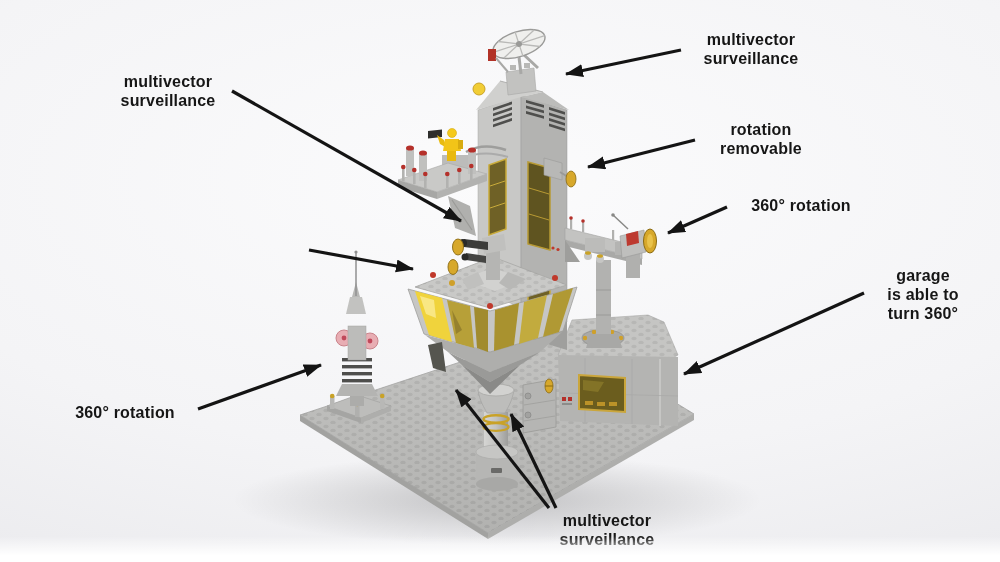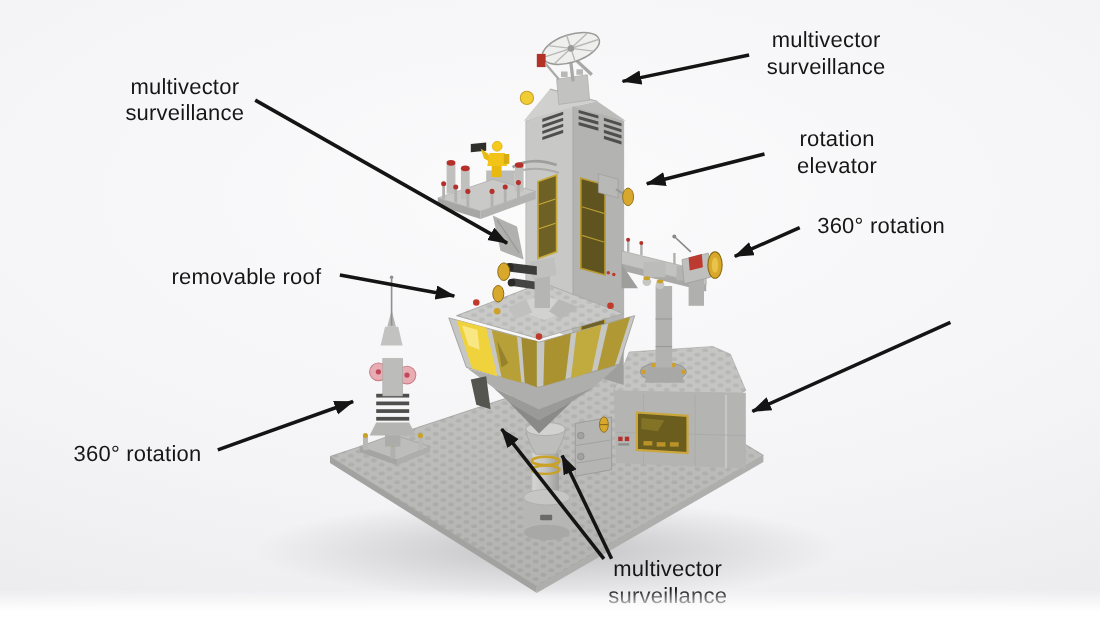--- a/index.html
+++ b/index.html
@@ -6,21 +6,21 @@
   #stage{
     position:relative;width:1000px;height:562px;overflow:hidden;
     background:radial-gradient(120% 95% at 50% 32%, #fbfbfc 0%, #f4f4f6 52%, #ebebee 84%, #e7e7ea 100%);
     font-family:"Liberation Sans",sans-serif;
   }
   #model-svg{position:absolute;left:0;top:0;}
   .bottom-fade{position:absolute;left:0;bottom:0;width:1000px;height:26px;
     background:linear-gradient(180deg, rgba(255,255,255,0) 0%, #ffffff 75%);}
   .label{
     position:absolute;transform:translate(-50%,-50%);
-    font-weight:400;font-size:20px;line-height:1.2;color:#161616;
+    font-weight:700;font-size:16px;line-height:1.2;color:#161616;
     text-align:center;white-space:nowrap;letter-spacing:.2px;
   }
   .label .ln{display:block;}
 </style>
 </head>
 <body>
 
 <div id="stage">
 
 <svg id="model-svg" width="1000" height="562" viewBox="0 0 1000 562">
@@ -344,27 +344,29 @@
 <div class="label" style="left:168px;top:91px">
   <span class="ln">multivector</span>
   <span class="ln">surveillance</span>
 </div>
 <div class="label" style="left:751px;top:49px">
   <span class="ln">multivector</span>
   <span class="ln">surveillance</span>
 </div>
 <div class="label" style="left:761px;top:139px">
   <span class="ln">rotation</span>
-  <span class="ln">elevator</span>
+  <span class="ln">removable</span>
 </div>
 <div class="label" style="left:801px;top:206px">
   <span class="ln">360° rotation</span>
 </div>
-<div class="label" style="left:224px;top:252px">
-  <span class="ln">removable roof</span>
+<div class="label" style="left:923px;top:295px">
+  <span class="ln">garage</span>
+  <span class="ln">is able to</span>
+  <span class="ln">turn 360°</span>
 </div>
 <div class="label" style="left:125px;top:413px">
   <span class="ln">360° rotation</span>
 </div>
 <div class="label" style="left:607px;top:530px">
   <span class="ln">multivector</span>
   <span class="ln">surveillance</span>
 </div>
 
 <div class="bottom-fade"></div>

